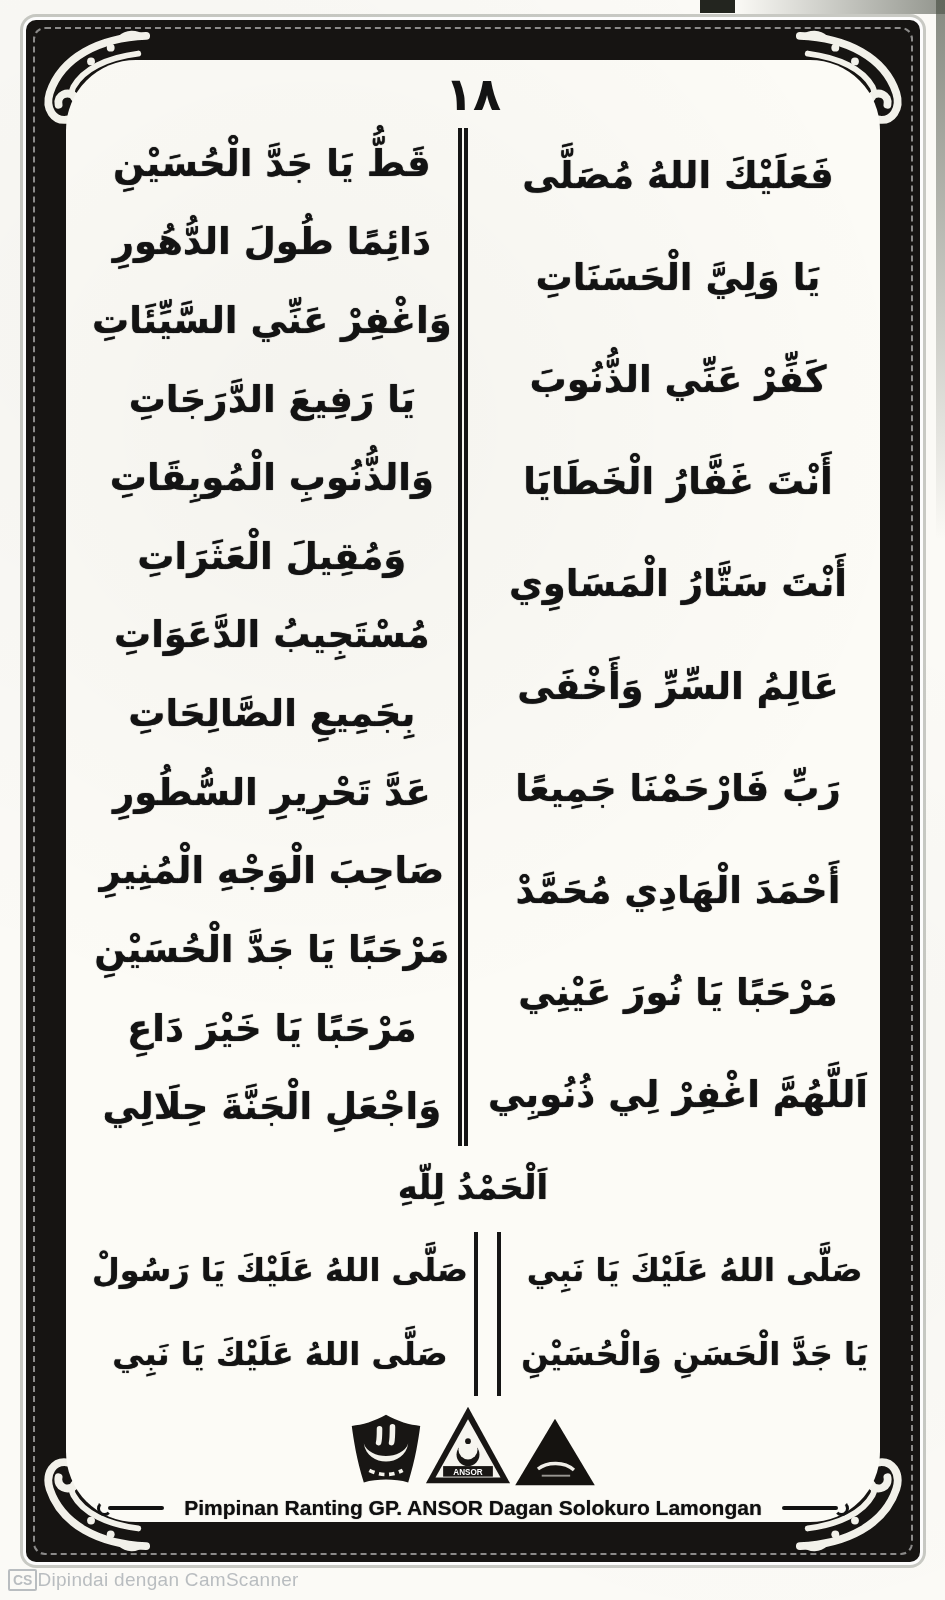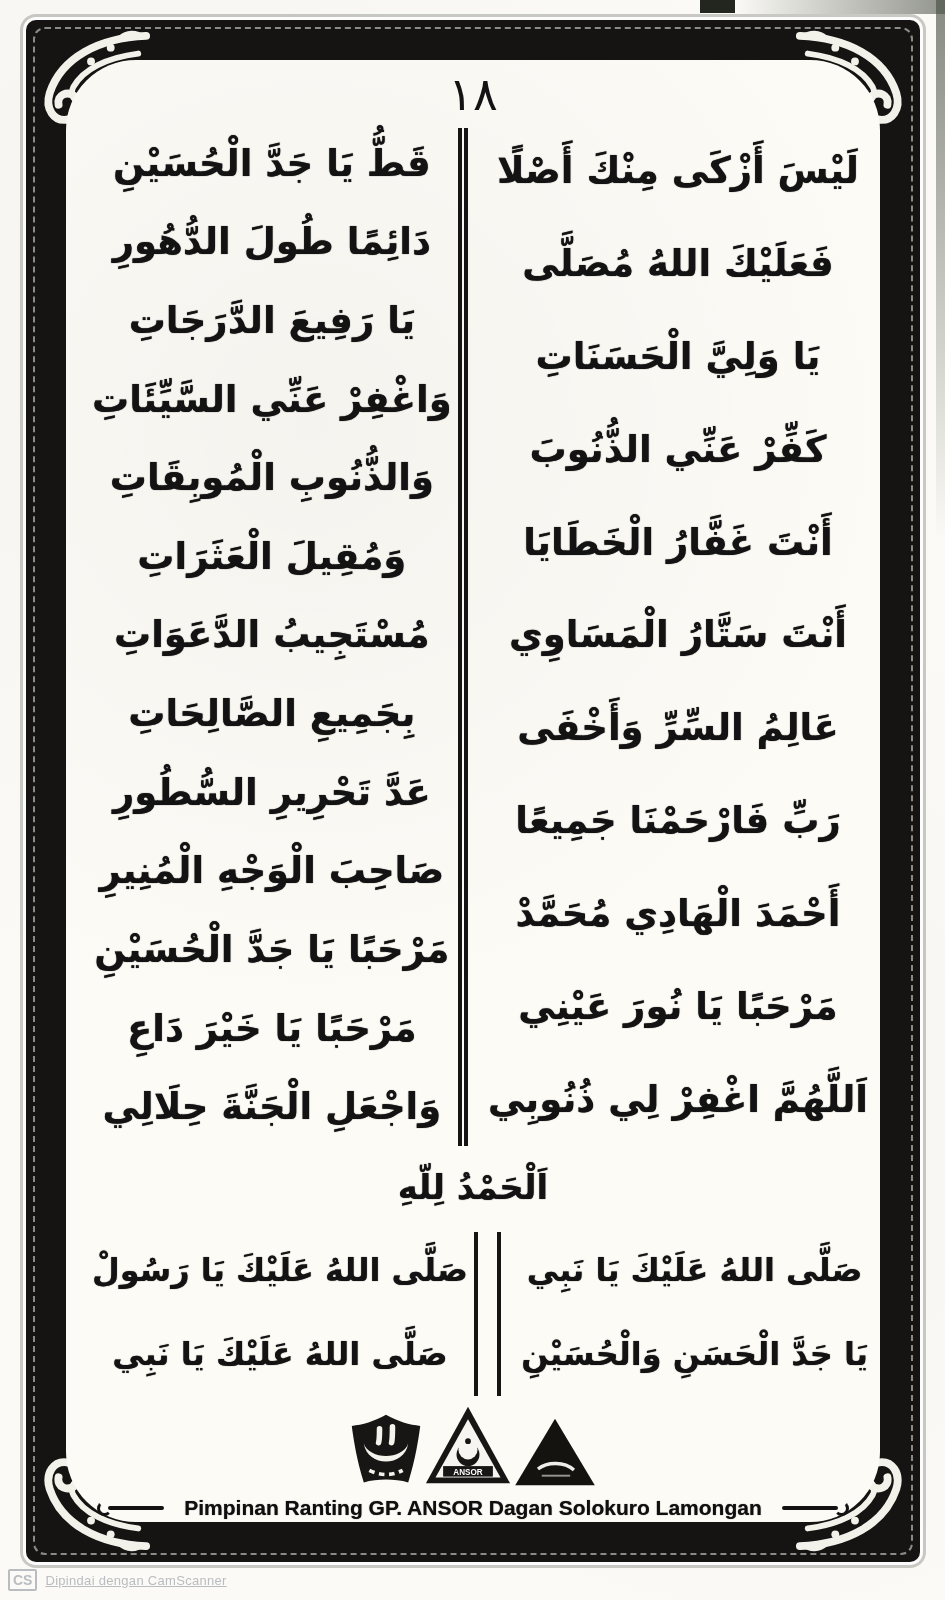--- a/index.html
+++ b/index.html
@@ -54,21 +54,21 @@
   .c-tl{left:8px;top:8px}
   .c-tr{right:8px;top:8px;transform:scaleX(-1)}
   .c-bl{left:8px;bottom:8px;transform:scaleY(-1)}
   .c-br{right:8px;bottom:8px;transform:scale(-1,-1)}
 
   
   .content{position:absolute;inset:40px;color:#131313;}
   .page-number{
     position:absolute;top:6px;left:0;right:0;height:56px;
     display:flex;align-items:center;justify-content:center;
-    font-size:46px;font-weight:normal;direction:rtl;
+    font-size:46px;font-weight:bold;direction:rtl;
   }
   .columns{
     position:absolute;left:8px;right:8px;
     display:flex;flex-direction:row-reverse;align-items:stretch;
   }
   .columns.main{top:64px;height:1022px;}
   .columns.bottom{top:1168px;height:168px;}
   .col{flex:1;display:flex;flex-direction:column;direction:rtl;padding:0 4px;margin-left:14px;}
   .col .line{
     flex:1;display:flex;align-items:center;justify-content:center;
@@ -103,28 +103,28 @@
   .swash::before{
     content:"";position:absolute;width:9px;height:9px;left:-11px;top:-5px;
     border:3px solid #121212;border-radius:50%;
     border-right-color:transparent;border-top-color:transparent;
   }
   .swash.right::before{left:auto;right:-11px;transform:scaleX(-1);}
 
   
   .watermark{
     position:absolute;left:8px;top:1567px;height:26px;
-    display:flex;align-items:center;gap:8px;
+    display:flex;align-items:center;gap:0;
     color:#b9bdc0;font-family:"Liberation Sans", sans-serif;
   }
   .cs-badge{
     border:2px solid #b9bdc0;border-radius:2px;
     font-size:14px;font-weight:bold;padding:0 3px;line-height:18px;
   }
-  .wm-text{font-size:13px;letter-spacing:.3px;text-decoration:underline;}
+  .wm-text{font-size:19px;letter-spacing:.3px;}
 </style>
 </head>
 <body>
 
 <div class="scan-bg"></div>
 <div class="artifact-top"></div>
 <div class="scan-edge-top"></div>
 <div class="scan-edge-right"></div>
 
 <div class="frame">
@@ -159,38 +159,37 @@
   </svg>
 
   <div class="frame-inner"></div>
 
   <div class="content">
 
     <div class="page-number">١٨</div>
 
     <div class="columns main">
       <div class="col">
-        <div class="line">لَيْسَ أَزْكَى مِنْكَ أَصْلًا</div>
         <div class="line">فَعَلَيْكَ اللهُ مُصَلَّى</div>
         <div class="line">يَا وَلِيَّ الْحَسَنَاتِ</div>
         <div class="line">كَفِّرْ عَنِّي الذُّنُوبَ</div>
         <div class="line">أَنْتَ غَفَّارُ الْخَطَايَا</div>
         <div class="line">أَنْتَ سَتَّارُ الْمَسَاوِي</div>
         <div class="line">عَالِمُ السِّرِّ وَأَخْفَى</div>
         <div class="line">رَبِّ فَارْحَمْنَا جَمِيعًا</div>
         <div class="line">أَحْمَدَ الْهَادِي مُحَمَّدْ</div>
         <div class="line">مَرْحَبًا يَا نُورَ عَيْنِي</div>
         <div class="line">اَللَّهُمَّ اغْفِرْ لِي ذُنُوبِي</div>
       </div>
       <div class="divider"></div>
       <div class="col">
         <div class="line">قَطُّ يَا جَدَّ الْحُسَيْنِ</div>
         <div class="line">دَائِمًا طُولَ الدُّهُورِ</div>
+        <div class="line">وَاغْفِرْ عَنِّي السَّيِّئَاتِ</div>
         <div class="line">يَا رَفِيعَ الدَّرَجَاتِ</div>
-        <div class="line">وَاغْفِرْ عَنِّي السَّيِّئَاتِ</div>
         <div class="line">وَالذُّنُوبِ الْمُوبِقَاتِ</div>
         <div class="line">وَمُقِيلَ الْعَثَرَاتِ</div>
         <div class="line">مُسْتَجِيبُ الدَّعَوَاتِ</div>
         <div class="line">بِجَمِيعِ الصَّالِحَاتِ</div>
         <div class="line">عَدَّ تَحْرِيرِ السُّطُورِ</div>
         <div class="line">صَاحِبَ الْوَجْهِ الْمُنِيرِ</div>
         <div class="line">مَرْحَبًا يَا جَدَّ الْحُسَيْنِ</div>
         <div class="line">مَرْحَبًا يَا خَيْرَ دَاعِ</div>
         <div class="line">وَاجْعَلِ الْجَنَّةَ حِلَالِي</div>
       </div>

